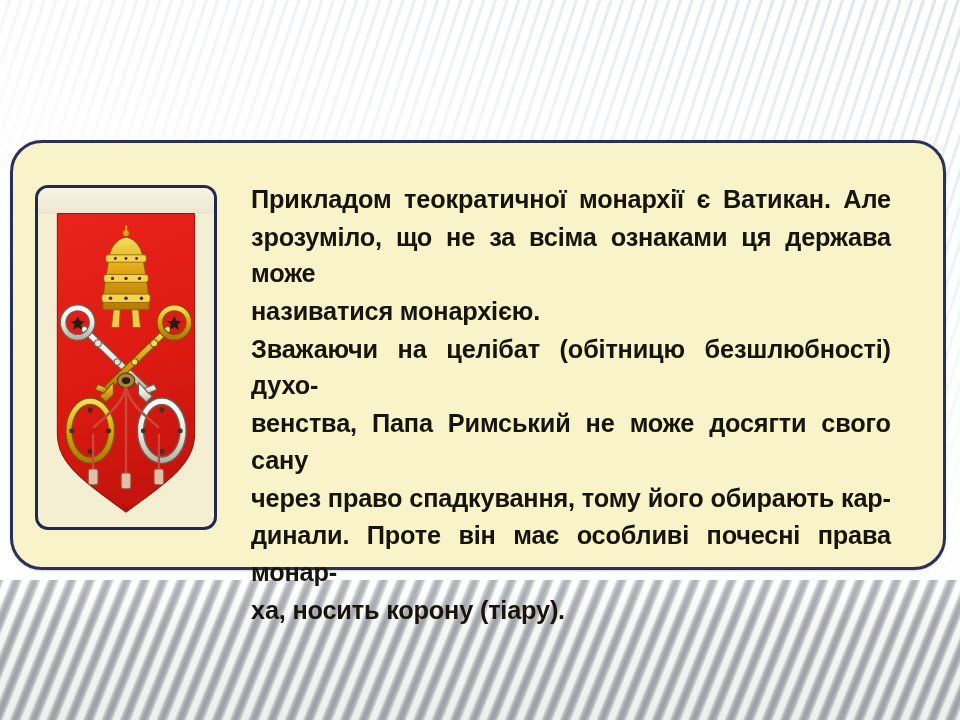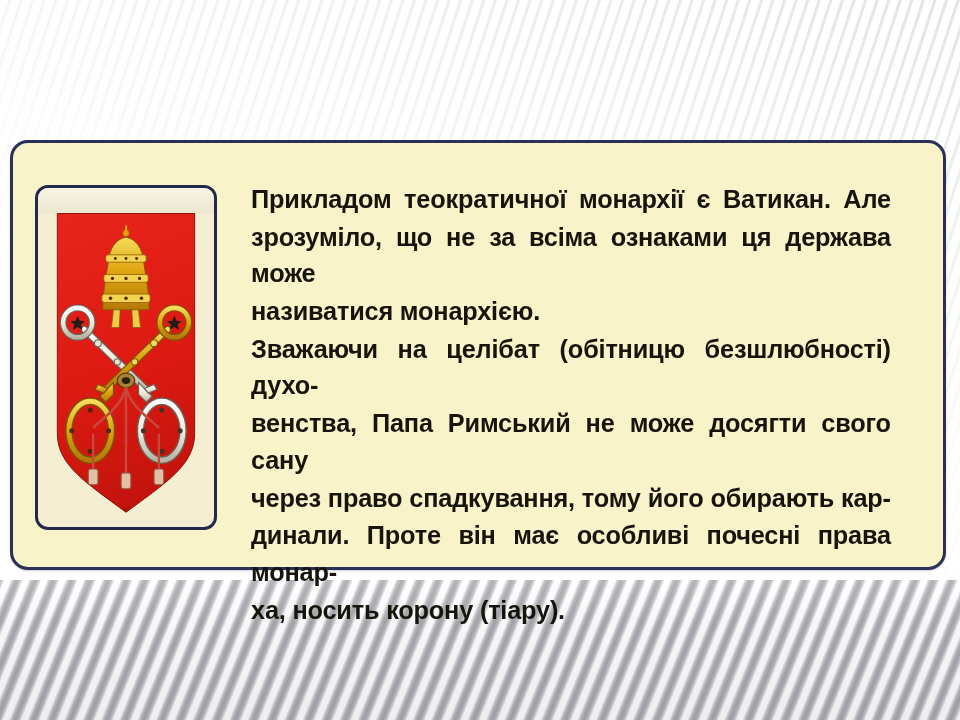--- a/index.html
+++ b/index.html
@@ -81,21 +81,21 @@
 
   
   #card {
     position: absolute;
     left: 10px;
     top: 140px;
     width: 936px;
     height: 430px;
     background: #f8f3c8;
     border: 3px solid #2b3058;
-    border-radius: 18px;
+    border-radius: 32px;
     box-sizing: border-box;
     box-shadow: 0 1px 2px rgba(0,0,0,0.18);
     display: flex;
     align-items: flex-start;
     padding: 0;
   }
 
   
   .emblem-col {
     flex: 0 0 auto;

